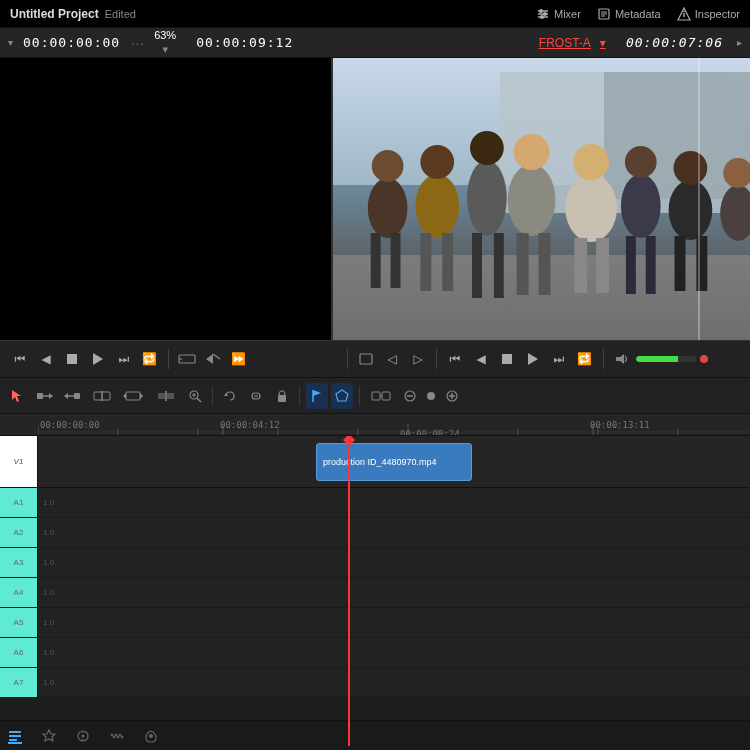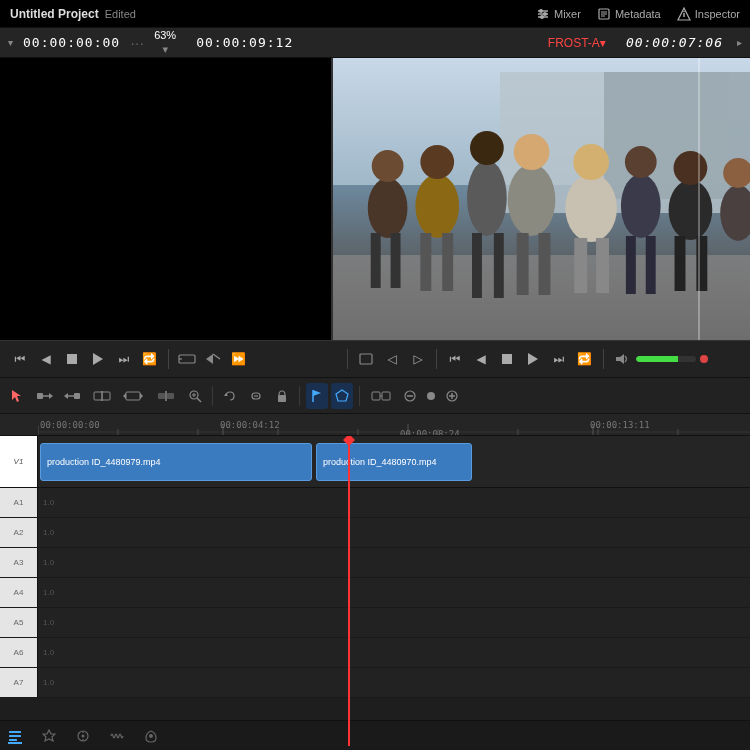--- a/index.html
+++ b/index.html
@@ -81,21 +81,22 @@
     }
     .zoom-pct {
       color: #fff;
       font-size: 11px;
     }
     .frost-label {
       color: #ff4444;
       font-size: 12px;
       display: flex;
       align-items: center;
-      gap: 0;
+      gap: 9px;
+      text-decoration: underline;
     }
 
     
     #source-monitor {
       width: 333px;
       height: 282px;
       background: #000;
       flex-shrink: 0;
       border-right: 2px solid #333;
       position: relative;
@@ -288,21 +289,21 @@
     .audio-track {
       height: 30px;
       background: #222;
       border-bottom: 1px solid #1a1a1a;
       display: flex;
       align-items: center;
     }
     .audio-track-label {
       width: 38px;
       height: 100%;
-      background: #e5e5e5;
+      background: #5eead4;
       border-right: 1px solid #111;
       display: flex;
       align-items: center;
       justify-content: center;
       font-size: 8px;
       color: #666;
       flex-shrink: 0;
     }
     .audio-track-val {
       color: #555;
@@ -708,23 +709,20 @@
 </div>
 
 <div id="timeline-content" style="background:#1e1e1e;position:relative;height:310px;overflow:hidden;">
 
   <div id="video-track">
     <div class="track-label-area">
       <span style="color:#555;font-size:8px;">V1</span>
     </div>
     <div class="track-content">
 
-      <div class="clip clip-1">
-        <span>production ID_4480979.mp4</span>
-      </div>
 
       <div class="clip clip-2">
         <span>production ID_4480970.mp4</span>
       </div>
 
       <div class="playhead">
         <div class="playhead-head"></div>
       </div>
     </div>
   </div>

